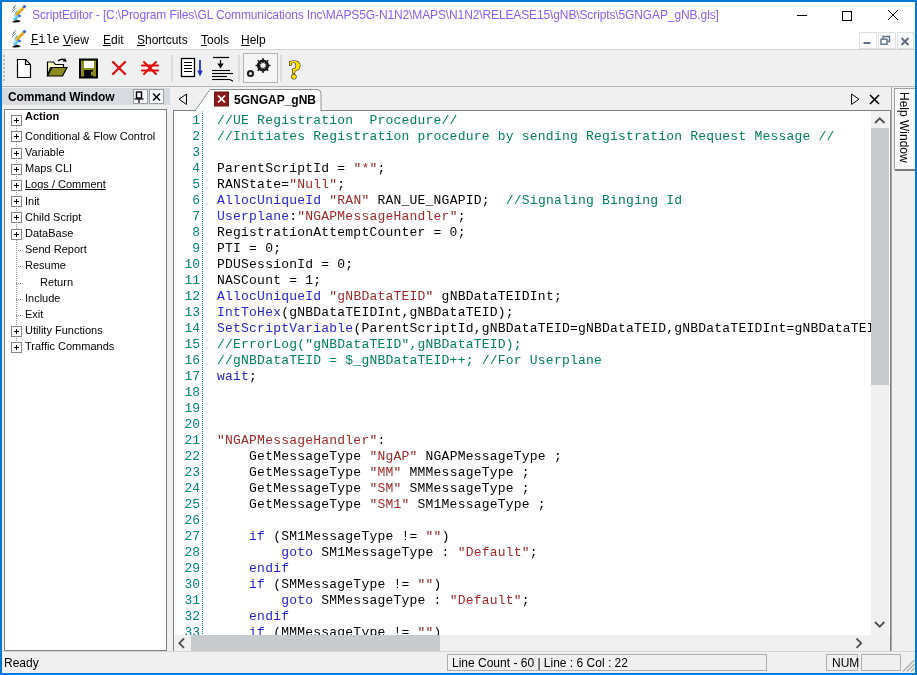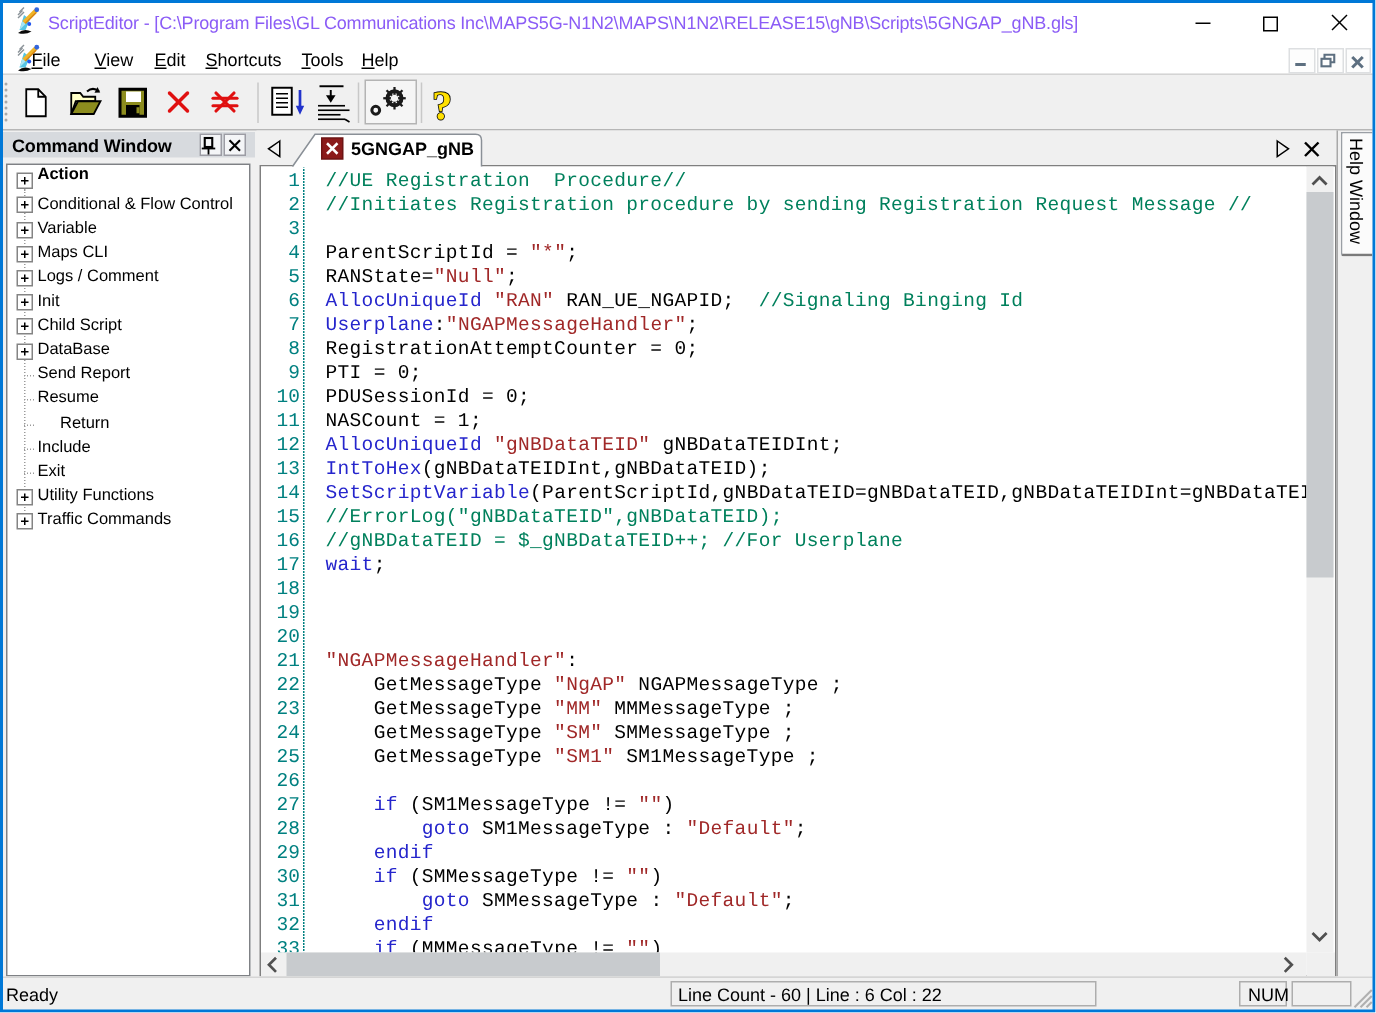--- a/index.html
+++ b/index.html
@@ -47,21 +47,21 @@
 
 #statusbar { left:2px; top:651px; width:913px; height:22px; background:#f0f0f0; border-top:1px solid #d5d5d5; }
 .sbox { position:absolute; top:654px; height:17px; border:1px solid #adadad; font-size:12px; }
 </style>
 </head>
 <body>
 <div id="frame"></div>
 <div class="abs" id="titlebar"></div>
 <div class="abs" id="title-text">ScriptEditor - [C:\Program Files\GL Communications Inc\MAPS5G-N1N2\MAPS\N1N2\RELEASE15\gNB\Scripts\5GNGAP_gNB.gls]</div>
 <div class="abs" id="menubar"></div>
-<div class="abs menu-item" style="left:21px;"><u>F</u>ile</div>
+<div class="abs menu-item" style="left:31px;font-family:Liberation Mono, monospace;"><u>F</u>ile</div>
 <div class="abs menu-item" style="left:63px;"><u>V</u>iew</div>
 <div class="abs menu-item" style="left:103px;"><u>E</u>dit</div>
 <div class="abs menu-item" style="left:137px;"><u>S</u>hortcuts</div>
 <div class="abs menu-item" style="left:201px;"><u>T</u>ools</div>
 <div class="abs menu-item" style="left:241px;"><u>H</u>elp</div>
 <div class="abs" id="menusep"></div>
 <div class="abs" id="toolbar"></div>
 
 <div class="abs" id="cmdhdr">
     <span class="t">Command Window</span>
@@ -71,21 +71,21 @@
 <div class="abs" id="treebox"></div>
 <div class="abs" style="left:16px;top:126px;width:1px;height:218px;background-image:repeating-linear-gradient(to bottom,#9a9a9a 0 1px,transparent 1px 2px);"></div>
 <div class="abs ti" style="left:25px;top:110px;font-weight:bold;">Action</div>
 <div class="abs plus" style="left:11px;top:115.1px;"></div>
 <div class="abs ti" style="left:25px;top:129.8px;">Conditional &amp; Flow Control</div>
 <div class="abs plus" style="left:11px;top:131.3px;"></div>
 <div class="abs ti" style="left:25px;top:146.0px;">Variable</div>
 <div class="abs plus" style="left:11px;top:147.5px;"></div>
 <div class="abs ti" style="left:25px;top:162.2px;">Maps CLI</div>
 <div class="abs plus" style="left:11px;top:163.7px;"></div>
-<div class="abs ti" style="left:25px;top:178.4px;">Logs / Comment</div>
+<div class="abs ti" style="left:25px;top:178.4px;text-decoration:underline;">Logs / Comment</div>
 <div class="abs plus" style="left:11px;top:179.9px;"></div>
 <div class="abs ti" style="left:25px;top:194.6px;">Init</div>
 <div class="abs plus" style="left:11px;top:196.1px;"></div>
 <div class="abs ti" style="left:25px;top:210.8px;">Child Script</div>
 <div class="abs plus" style="left:11px;top:212.3px;"></div>
 <div class="abs ti" style="left:25px;top:227.0px;">DataBase</div>
 <div class="abs plus" style="left:11px;top:228.5px;"></div>
 <div class="abs ti" style="left:25px;top:243.2px;">Send Report</div>
 <div class="abs hstub" style="top:250.2px;"></div>
 <div class="abs ti" style="left:25px;top:259.4px;">Resume</div>
@@ -327,15 +327,15 @@
     <path d="M184,638.5 l-4.7,4.7 4.7,4.7"></path>
     <path d="M856.5,638.5 l4.7,4.7 -4.7,4.7"></path>
   </g>
 
   <g stroke="#b0b0b0" stroke-width="1.4">
     <line x1="903" y1="671.5" x2="914.5" y2="660"></line>
     <line x1="907" y1="671.5" x2="914.5" y2="664"></line>
     <line x1="911" y1="671.5" x2="914.5" y2="668"></line>
   </g>
 </svg>
-<div class="abs sbox" style="left:447px;width:284px;padding:1px 0 12px 4px;">Line Count - 60 | Line : 6 Col : 22</div>
+<div class="abs sbox" style="left:447px;width:320px;padding:1px 0 12px 4px;">Line Count - 60 | Line : 6 Col : 22</div>
 <div class="abs sbox" style="left:826px;width:32px;padding:1px 0 0 5px;">NUM</div>
 <div class="abs sbox" style="left:861px;width:40px;"></div>
 
 </body></html>

